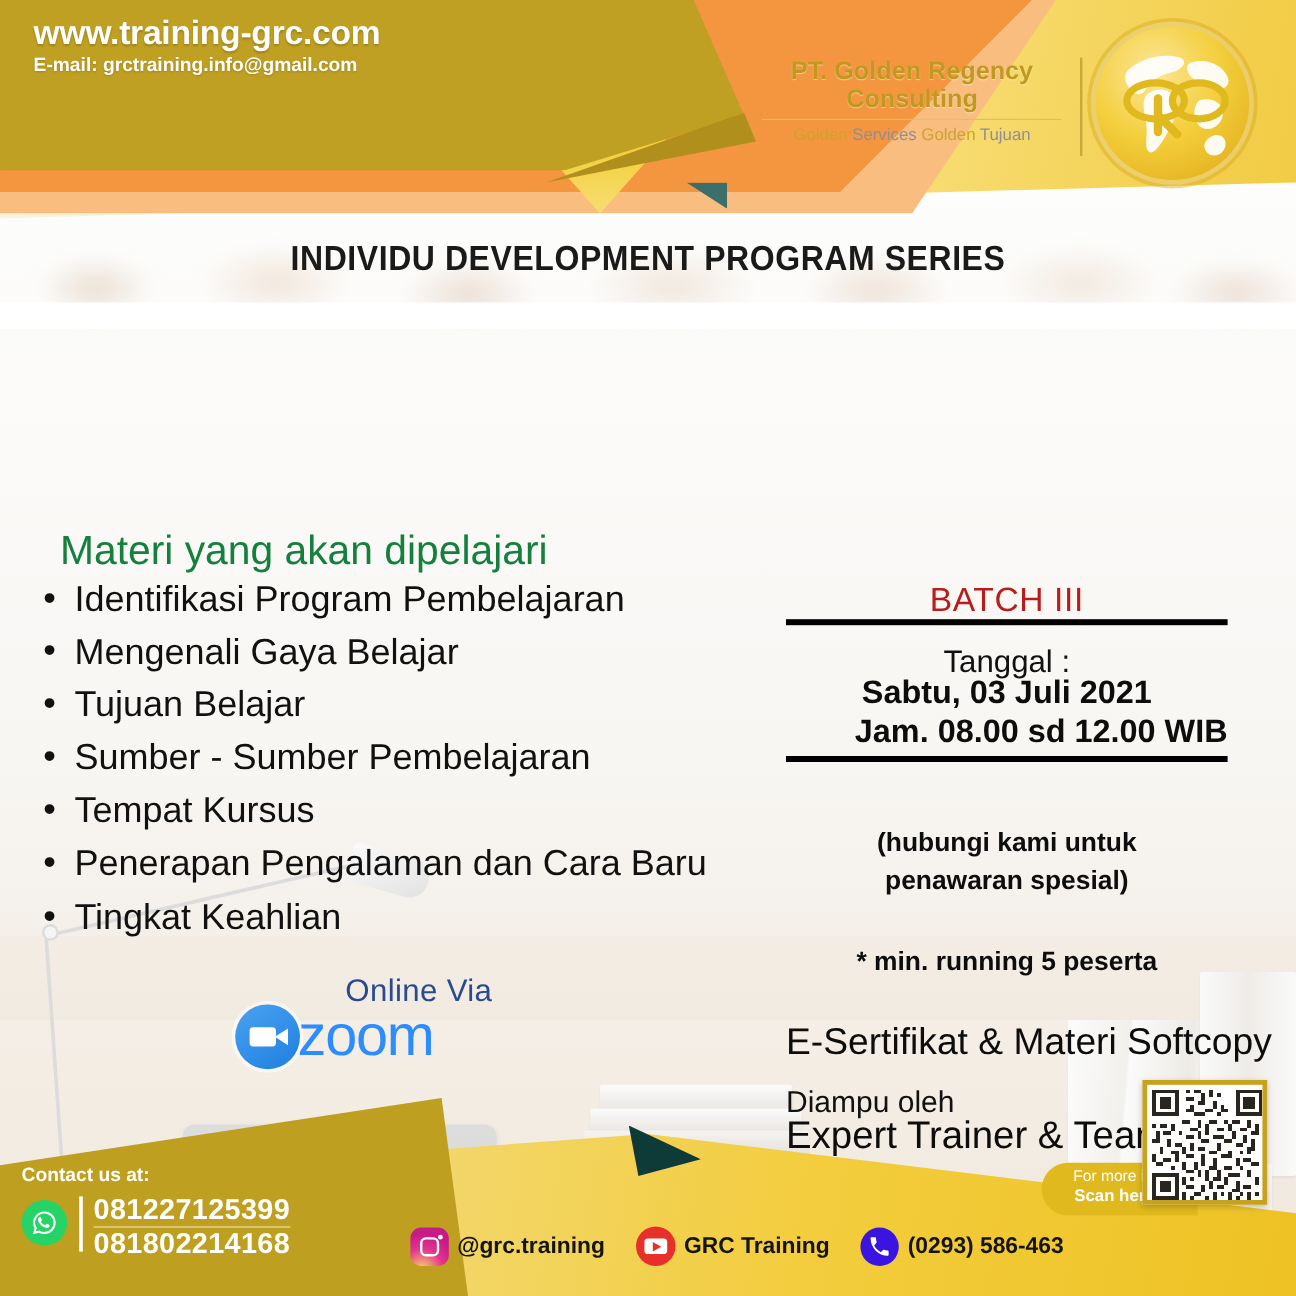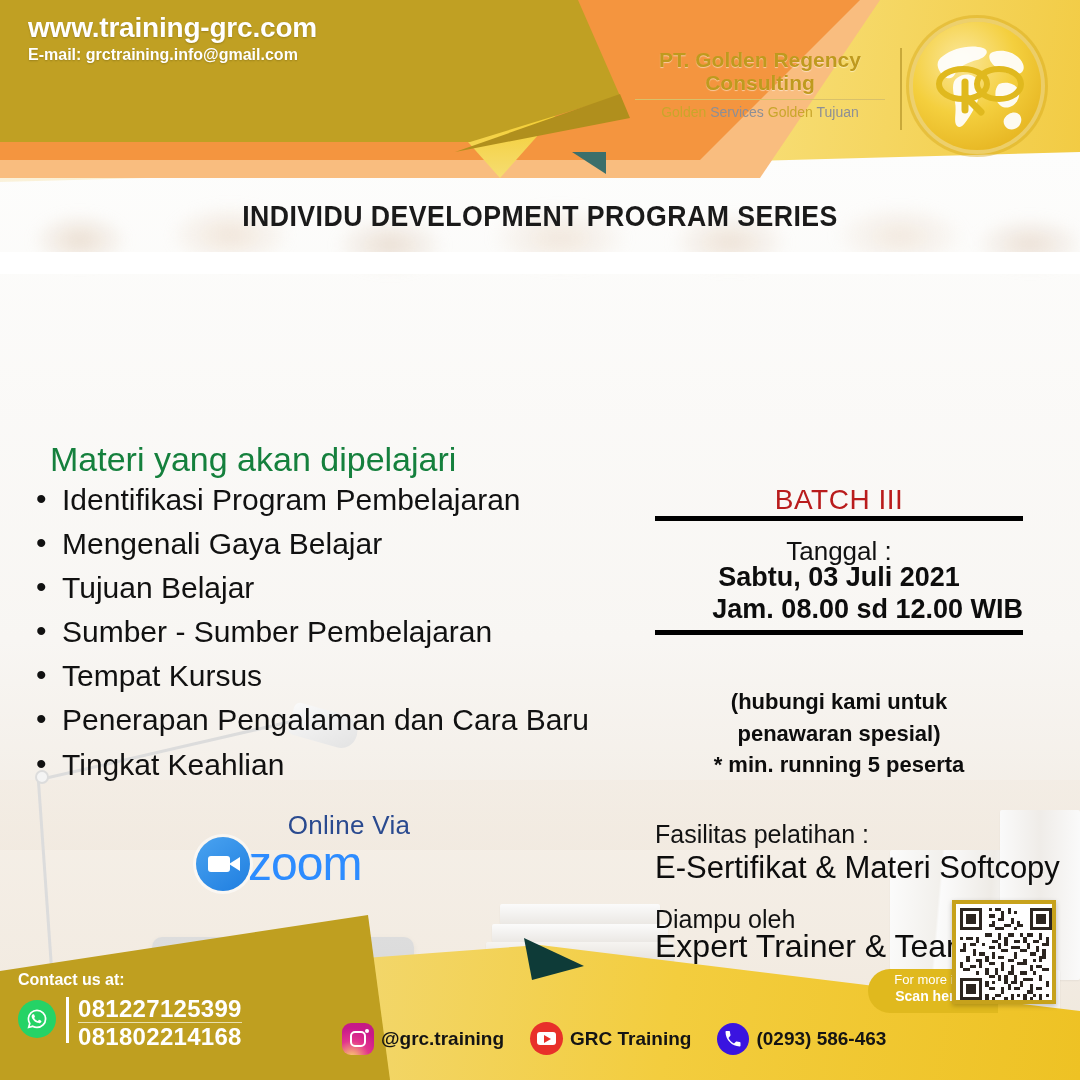--- a/index.html
+++ b/index.html
@@ -268,21 +268,21 @@
   .invest-label {
     position:absolute; left:655px; top:660px; width:368px; text-align:center;
     font-size:21px; color:#111;
   }
   .invest-l1, .invest-l2, .invest-l3 {
     position:absolute; left:655px; width:368px; text-align:center;
     font-size:22px; font-weight:bold; color:#0d0d0d;
   }
   .invest-l1 { top:689px; }
   .invest-l2 { top:721px; }
-  .invest-l3 { top:752px; }
+  .invest-l3 { top:788px; }
 
   .fasil-label {
     position:absolute; left:655px; top:820px; font-size:25px; color:#111;
   }
   .fasil-value {
     position:absolute; left:655px; top:850px; font-size:31px; color:#0d0d0d;
   }
   .diampu-label {
     position:absolute; left:655px; top:905px; font-size:25px; color:#111;
   }
@@ -481,21 +481,20 @@
   <div class="rule-top"></div>
   <div class="tanggal">Tanggal :</div>
   <div class="date-line">Sabtu, 03 Juli 2021</div>
   <div class="time-line">Jam. 08.00 sd 12.00 WIB</div>
   <div class="rule-bot"></div>
 
   <div class="invest-l1">(hubungi kami untuk</div>
   <div class="invest-l2">penawaran spesial)</div>
   <div class="invest-l3">* min. running 5 peserta</div>
 
-  <div class="fasil-label">Fasilitas pelatihan :</div>
   <div class="fasil-value">E-Sertifikat &amp; Materi Softcopy</div>
   <div class="diampu-label">Diampu oleh</div>
   <div class="diampu-value">Expert Trainer &amp; Team</div>
 
   <div class="bot-light"></div>
   <div class="bot-teal"></div>
   <div class="bot-dark"></div>
 
   <div class="qr-tab">
     <div class="t1">For more info</div>

